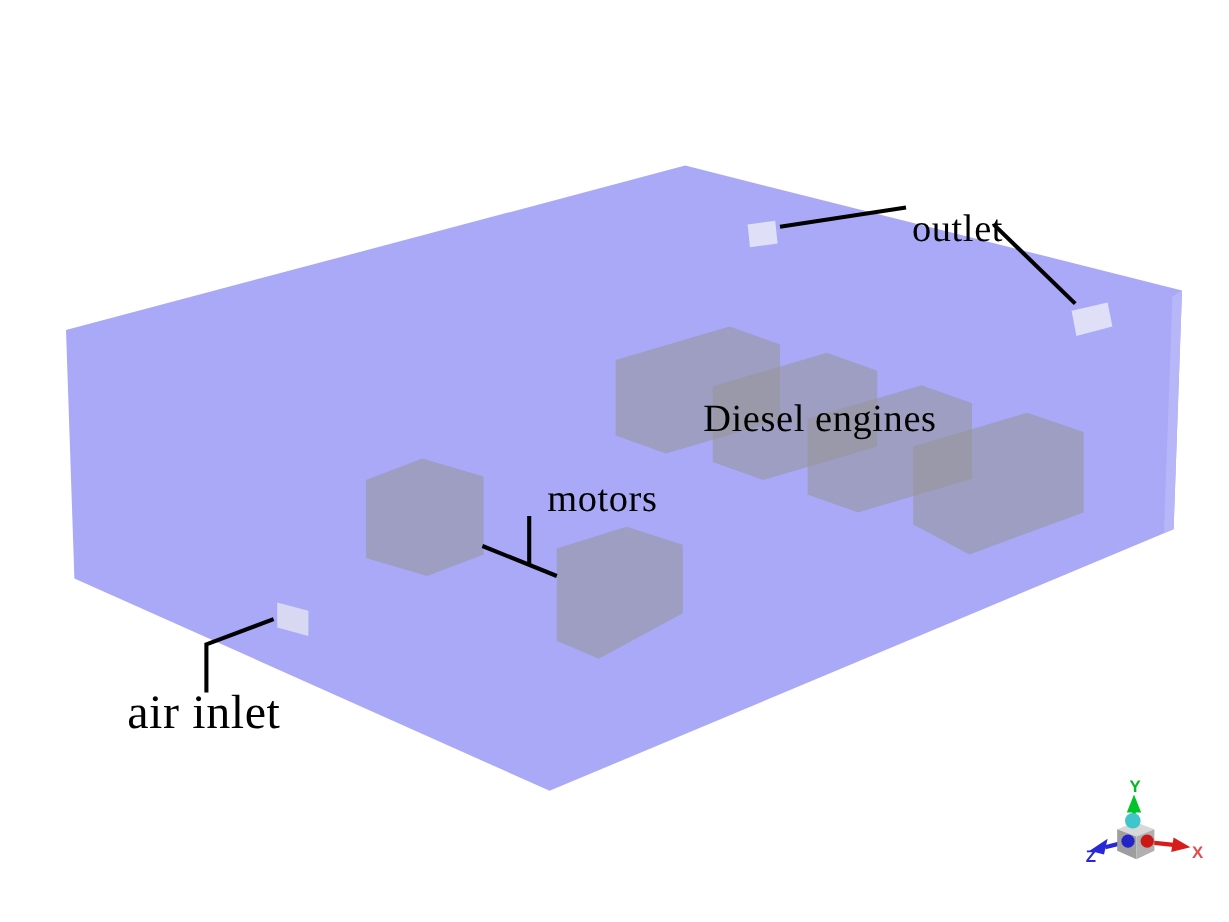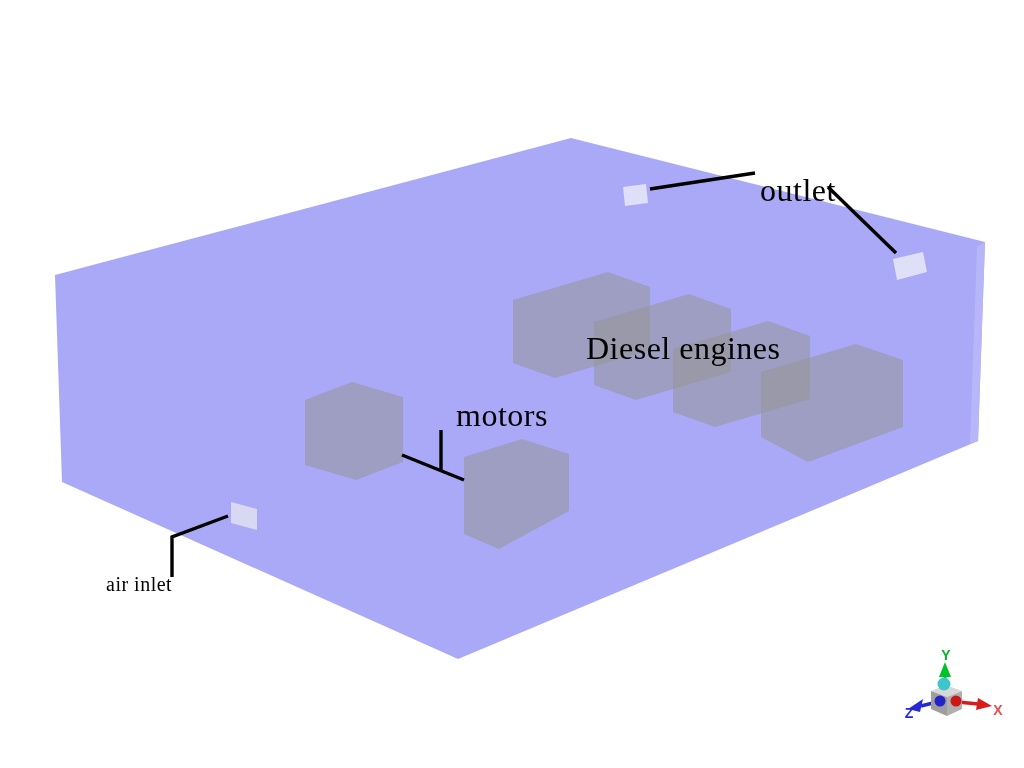--- a/index.html
+++ b/index.html
@@ -74,14 +74,14 @@
       <text x="946" y="660" fill="#00b82a" text-anchor="middle" class="axis-letter">Y</text>
       <text x="909" y="718" fill="#2828d8" text-anchor="middle" class="axis-letter">Z</text>
     </svg>
 
   <div class="anno" style="left: 760px; top: 150px; color: rgb(0, 0, 0); font-size: 32px; margin-top: 24px;">outlet</div>
 
   <div class="anno" style="left: 586px; top: 332px; color: rgb(0, 0, 0); font-size: 32px;">Diesel engines</div>
 
   <div class="anno" style="left: 408px; top: 399px; color: rgb(0, 0, 0); font-size: 32px; margin-left: 48px;">motors</div>
 
-  <div class="anno" style="left: 106px; top: 574px; color: rgb(0, 0, 0); font-size: 20px;">air inlet</div>
+  <div class="anno" style="left: 106px; top: 574px; color: rgb(0, 0, 0); font-size: 40px;">air inlet</div>
 </div>
 
 </body></html>

